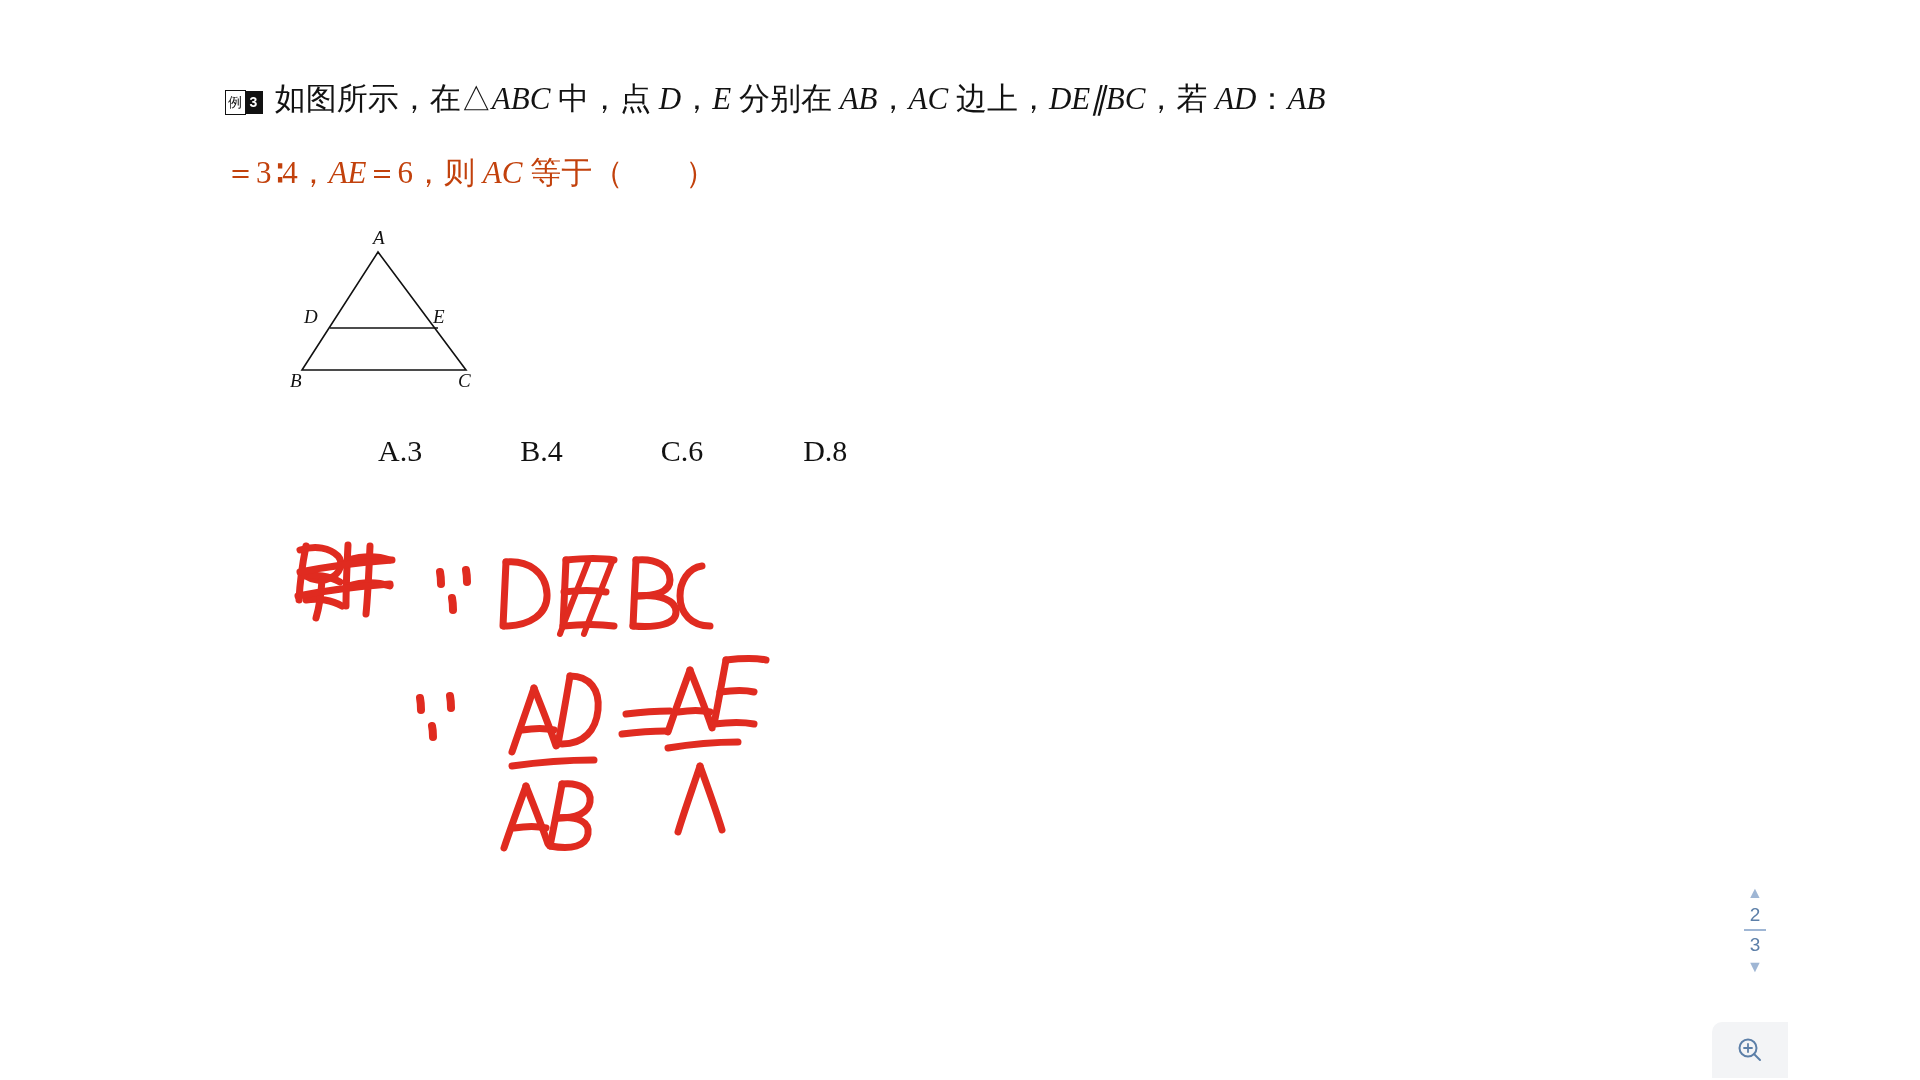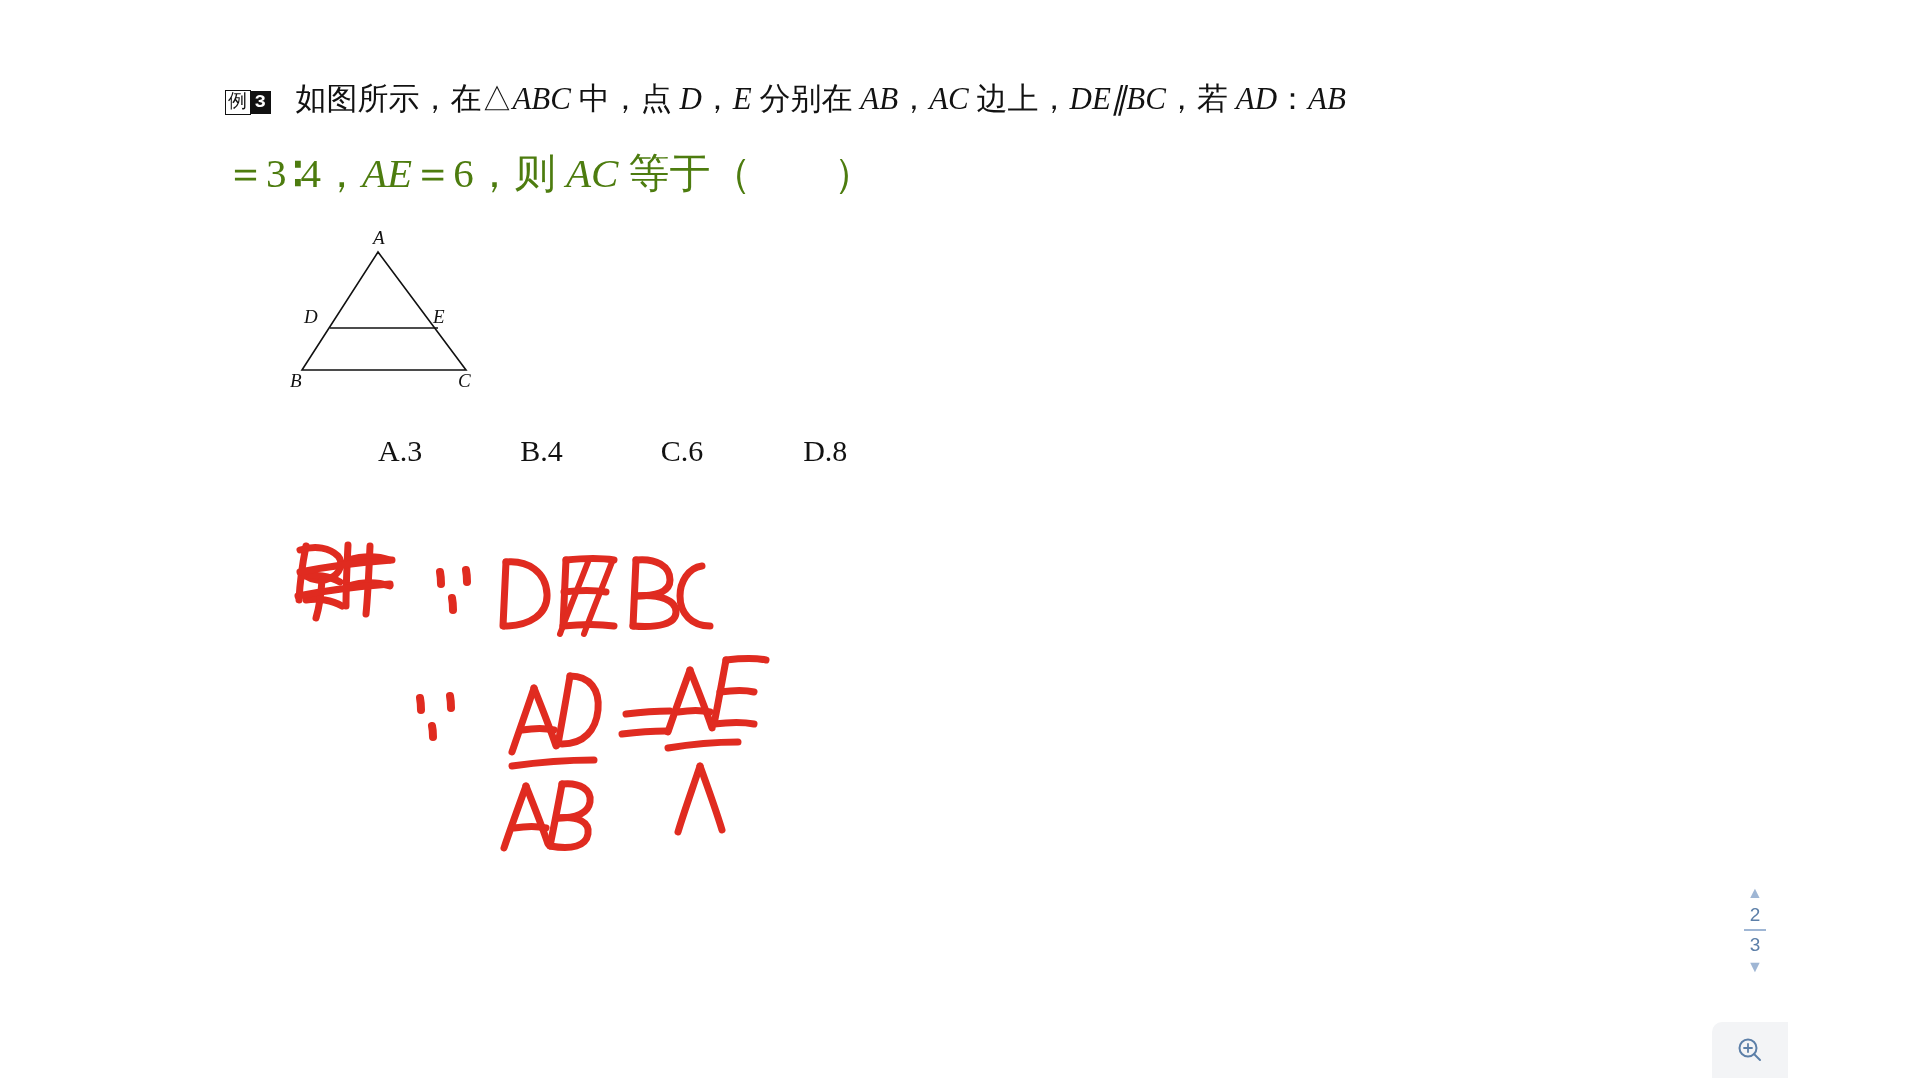--- a/index.html
+++ b/index.html
@@ -28,25 +28,25 @@
     left: 225px;
     top: 55px;
     width: 1520px;
     font-size: 31px;
     line-height: 88px;
     color: #121212;
   }
   .example-badge {
     display: inline-block;
     vertical-align: 2px;
-    font-size: 19px;
+    font-size: 14px;
     line-height: 22px;
-    font-family: Liberation Mono, monospace;
+    font-family: Liberation Sans, sans-serif;
     letter-spacing: 0.5px;
-    margin-right: 24px;
+    margin-right: 12px;
   }
   .example-badge .lbl {
     display: inline-block;
     border: 1.6px solid #111;
     padding: 0px 2px 1px 2px;
     background: #fff;
     color: #111;
   }
   .example-badge .num {
     display: inline-block;
@@ -54,23 +54,23 @@
     color: #fff;
     padding: 0px 5px 1px 5px;
     margin-left: -1px;
     font-weight: bold;
   }
   .it { font-style: italic; font-family: "Liberation Serif", serif; text-align: center; }
   .line2 {
     position: absolute;
     left: 225px;
     top: 143px;
-    font-size: 41px;
+    font-size: 31px;
     line-height: 60px;
-    color: #4d7c0f;
+    color: #c2410c;
   }
 
   
   .figure {
     position: absolute;
     left: 290px;
     top: 230px;
     width: 200px;
     height: 160px;
   }

